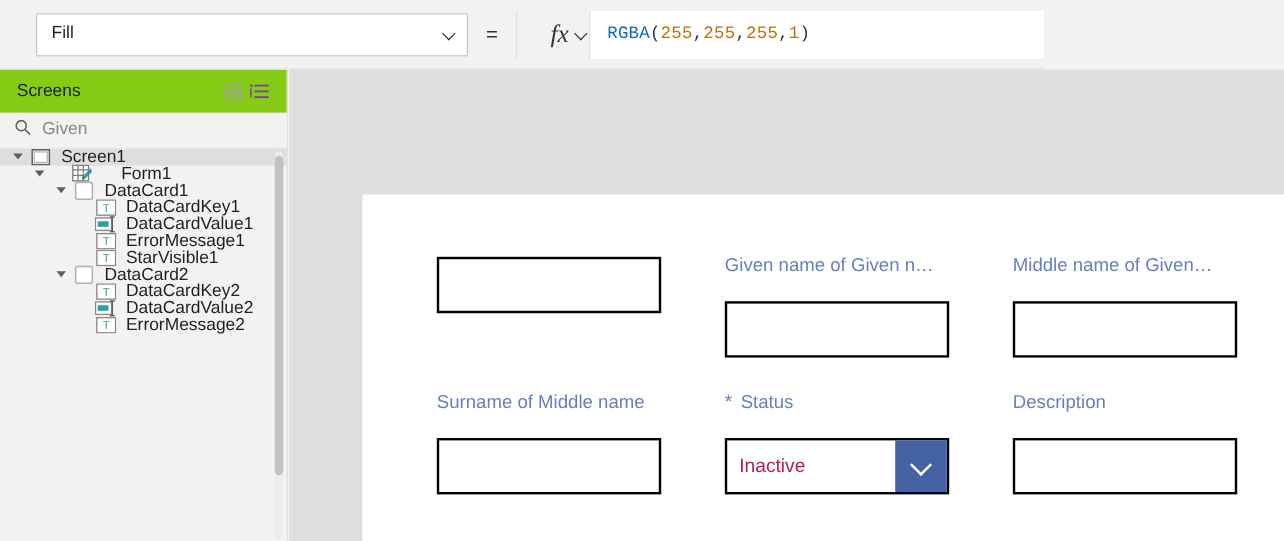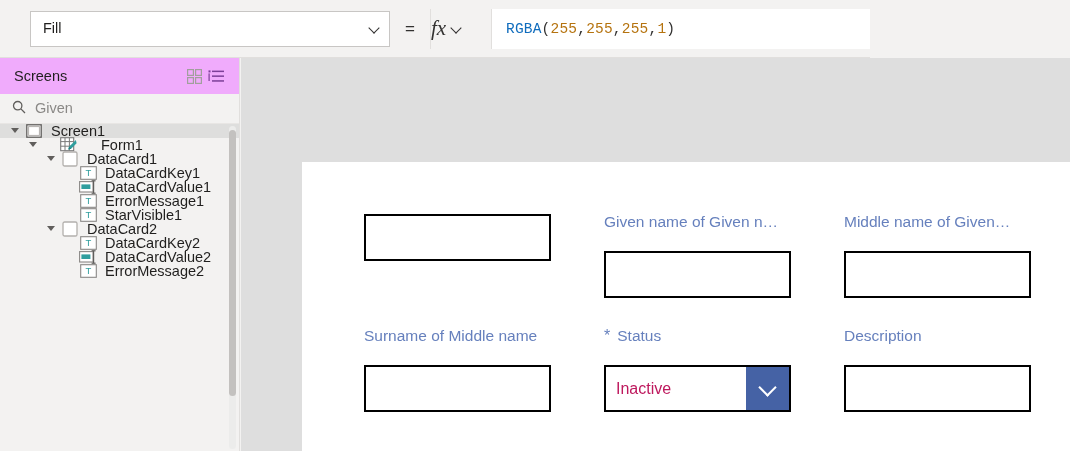--- a/index.html
+++ b/index.html
@@ -71,21 +71,21 @@
     user-select: none;
   }
 
   .fx-btn {
     width: 62px; height: 40px;
     background: #f3f2f1;
     border-left: 1px solid #e1dfdd;
     border-right: 1px solid #e1dfdd;
     display: flex;
     align-items: center;
-    justify-content: flex-start;
+    justify-content: flex-end;
     gap: 5px;
     cursor: pointer;
   }
   .fx-glyph {
     font-family: "Liberation Serif", serif;
     font-style: italic;
     font-size: 21px;
     color: #323130;
     line-height: 1;
   }
@@ -115,21 +115,21 @@
     background: #f3f2f1;
     border-right: 1px solid #e1dfdd;
     overflow: hidden;
   }
 
   .tree-header {
     height: 36px;
     display: flex;
     align-items: center;
     padding: 0 12px 0 14px;
-    background: #f0abfc;
+    background: #84cc16;
   }
   .tree-title {
     flex: 1;
     font-size: 14.5px;
     color: #201f1e;
     line-height: 1;
   }
   .hdr-icon {
     width: 22px; height: 22px;
     display: flex;

